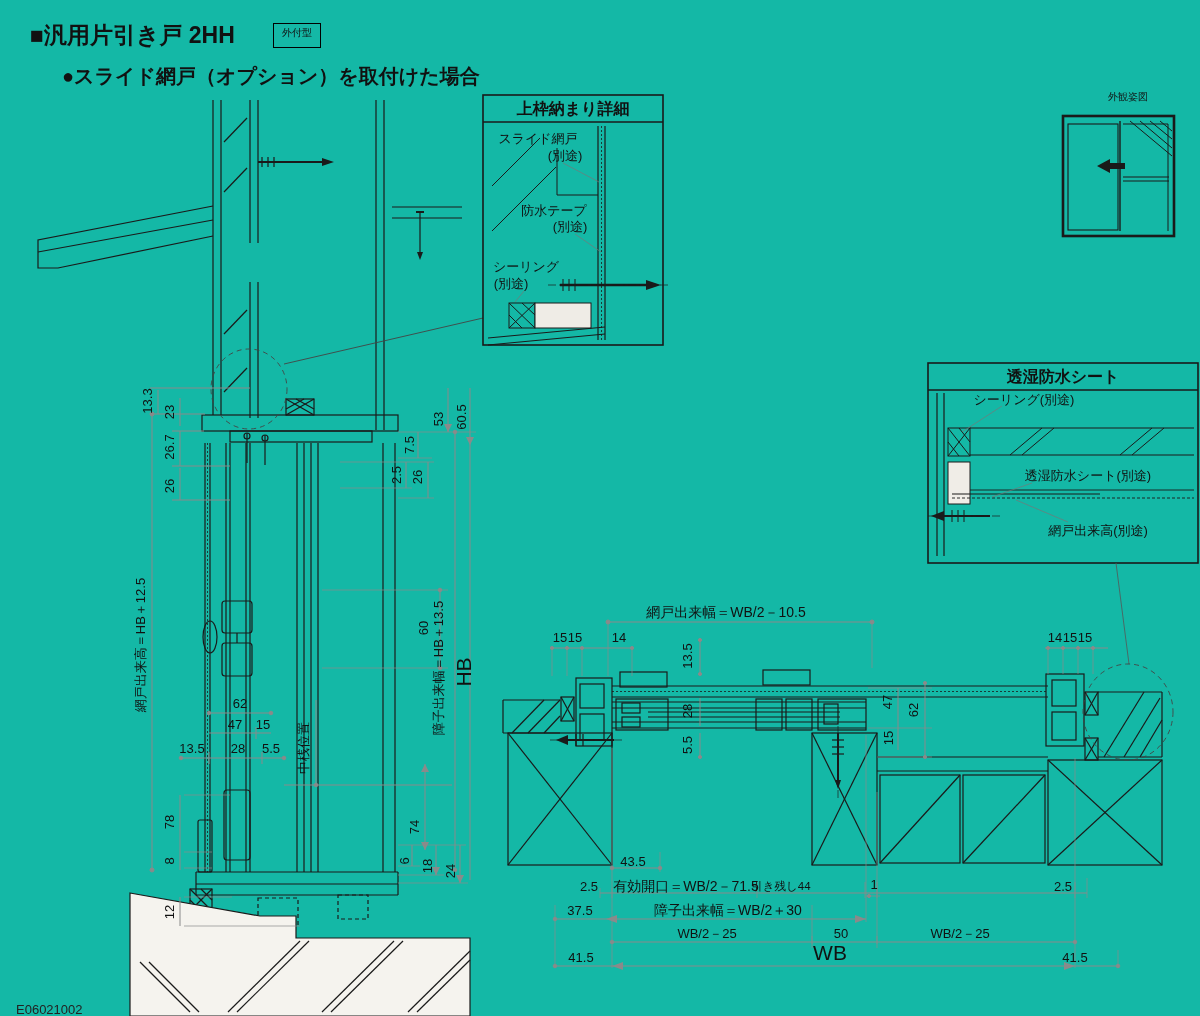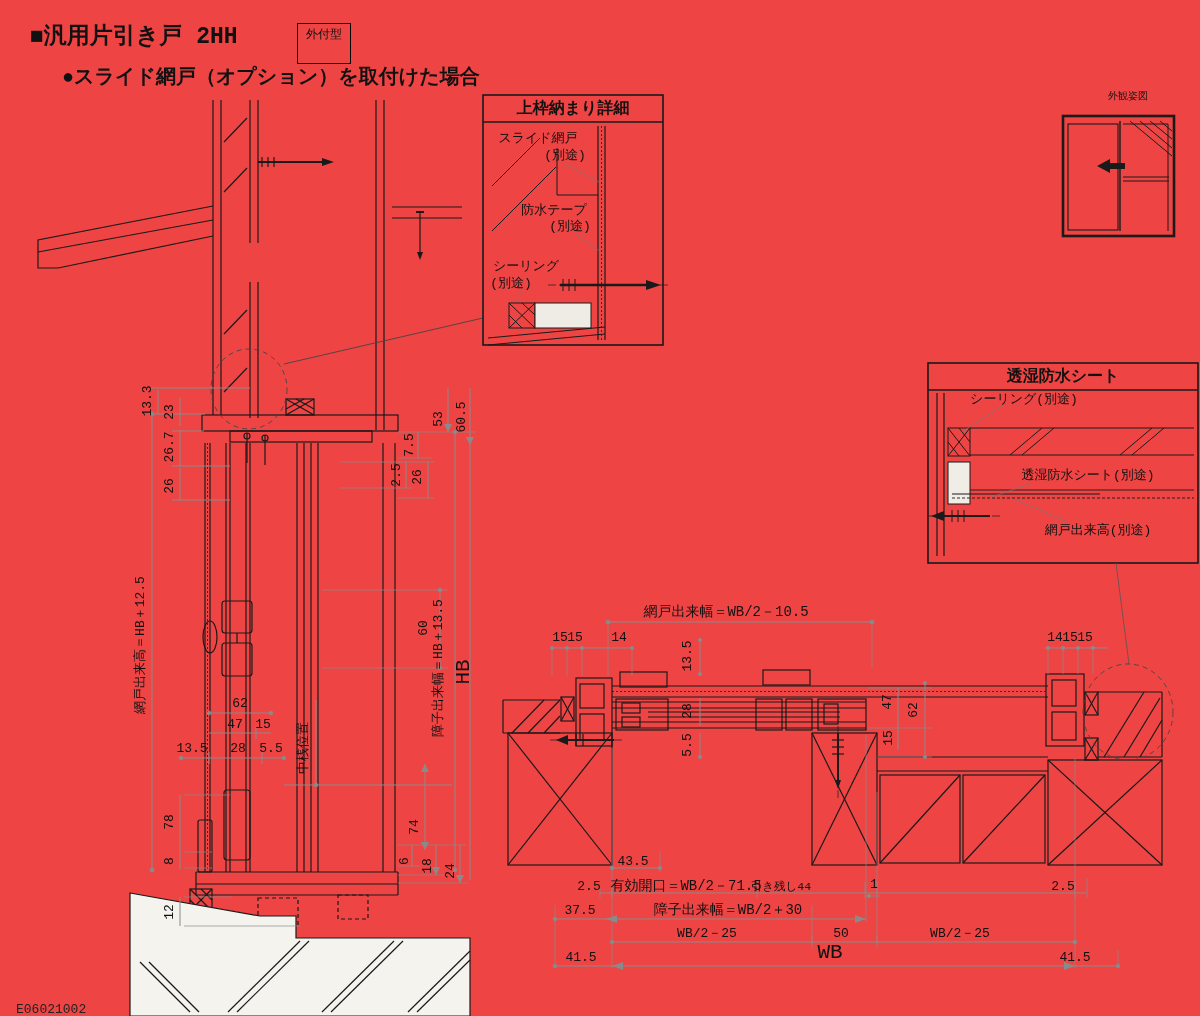--- a/index.html
+++ b/index.html
@@ -1,29 +1,29 @@
 <!DOCTYPE html>
 <html><head>
 <meta charset="utf-8">
 <style>
   html,body{margin:0;padding:0;background:#fff;}
-  #canvas{position:relative;width:1200px;height:1016px;background:#ef4444;overflow:hidden;
-          font-family:Liberation Mono, monospace;color:#111;}
+  #canvas{position:relative;width:1200px;height:1016px;background:#14b8a6;overflow:hidden;
+          font-family:Liberation Sans, sans-serif;color:#111;}
   svg{position:absolute;left:0;top:0;}
   .lbl{position:absolute;white-space:nowrap;font-size:13px;line-height:1;color:#111;
        transform:translate(-50%,-50%);}
   .v{transform:translate(-50%,-50%) rotate(-90deg);}
   .big{font-size:21px;}
   .f14{font-size:14px;}
   .f11{font-size:11.5px;}
   .sec-title{font-size:16px;font-weight:bold;}
   .app-title{font-size:10px;text-align:right;}
   .hdr-title{position:absolute;left:30px;top:20px;font-size:23px;font-weight:bold;transform:none;}
-  .hdr-badge{position:absolute;left:273px;top:23px;font-size:12px;border:1.6px solid #000;
-             padding:2px 8px 20px;transform:none;margin-left:24px;}
+  .hdr-badge{position:absolute;left:273px;top:23px;font-size:10px;border:1.6px solid #000;
+             padding:2px 8px 7px;transform:none;}
   .hdr-sub{position:absolute;left:62px;top:63px;font-size:20px;font-weight:bold;transform:none;}
   .doc-code{position:absolute;left:16px;top:1002px;font-size:13px;transform:none;color:#222;}
 </style>
 </head>
 <body>
 
 <div id="canvas">
 
 <svg width="1200" height="1016" viewBox="0 0 1200 1016">
 

